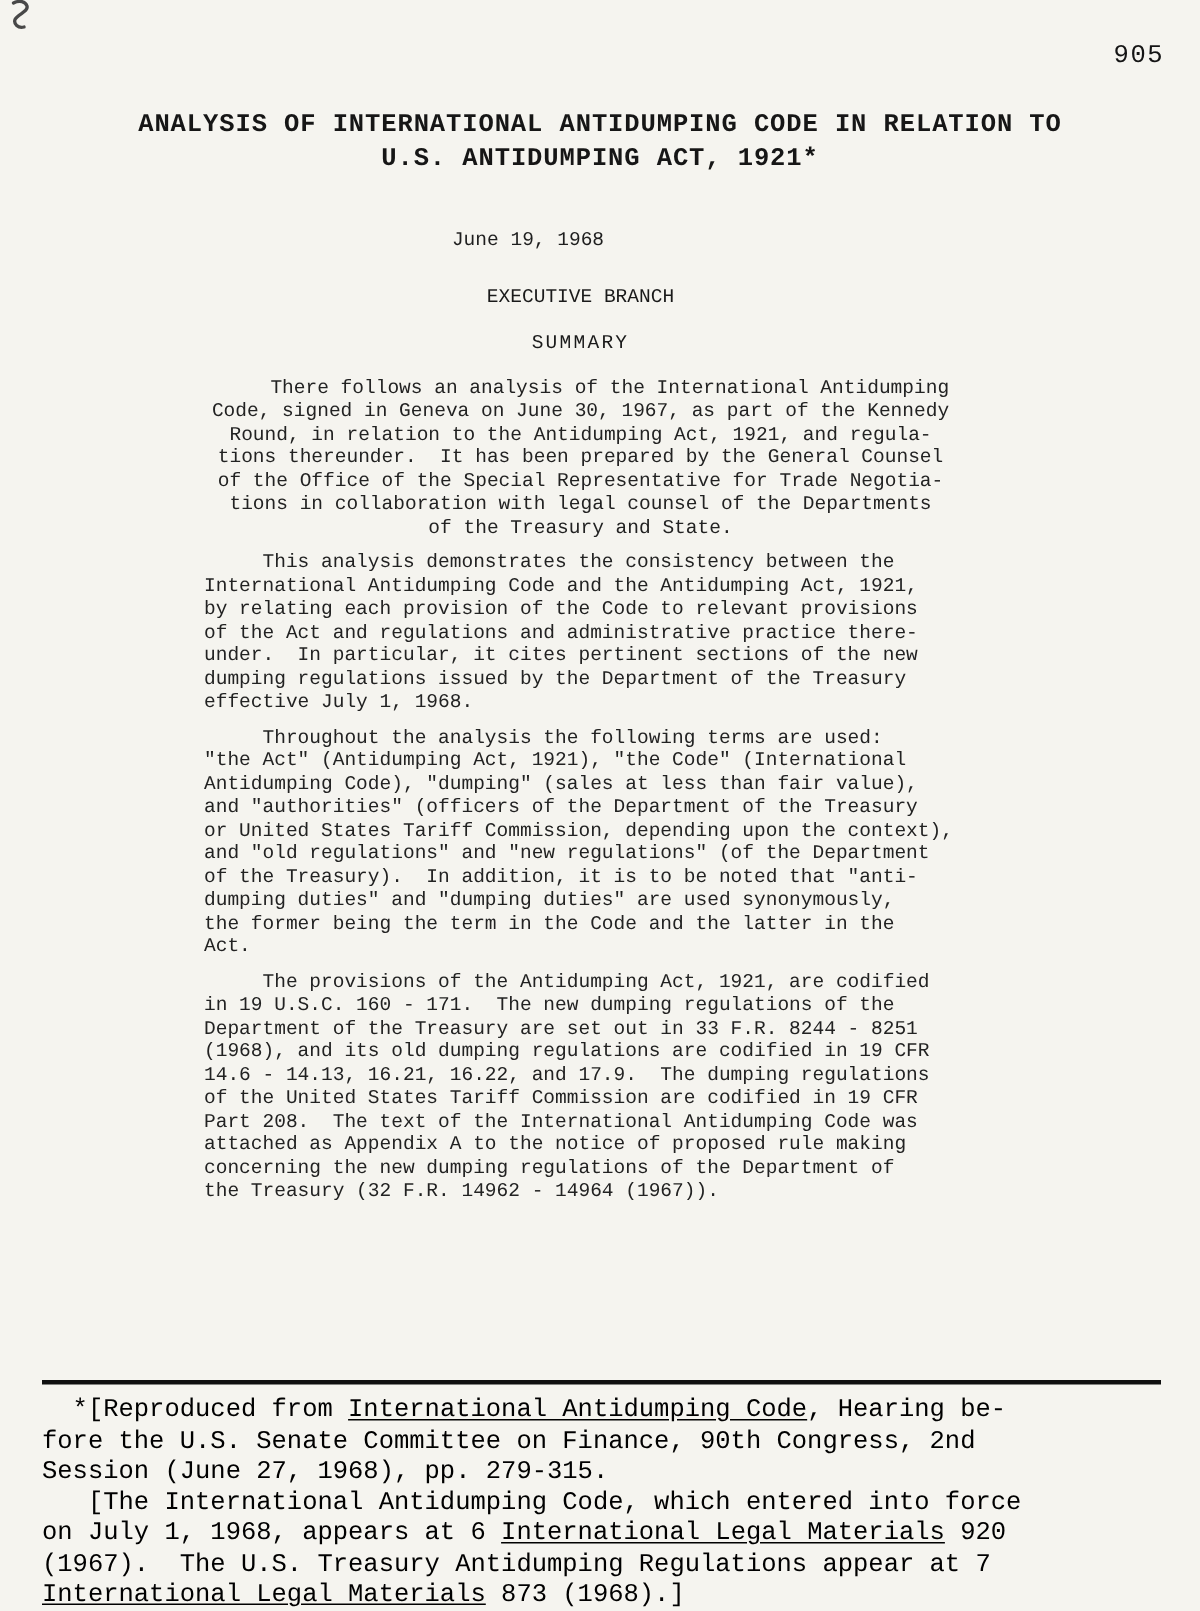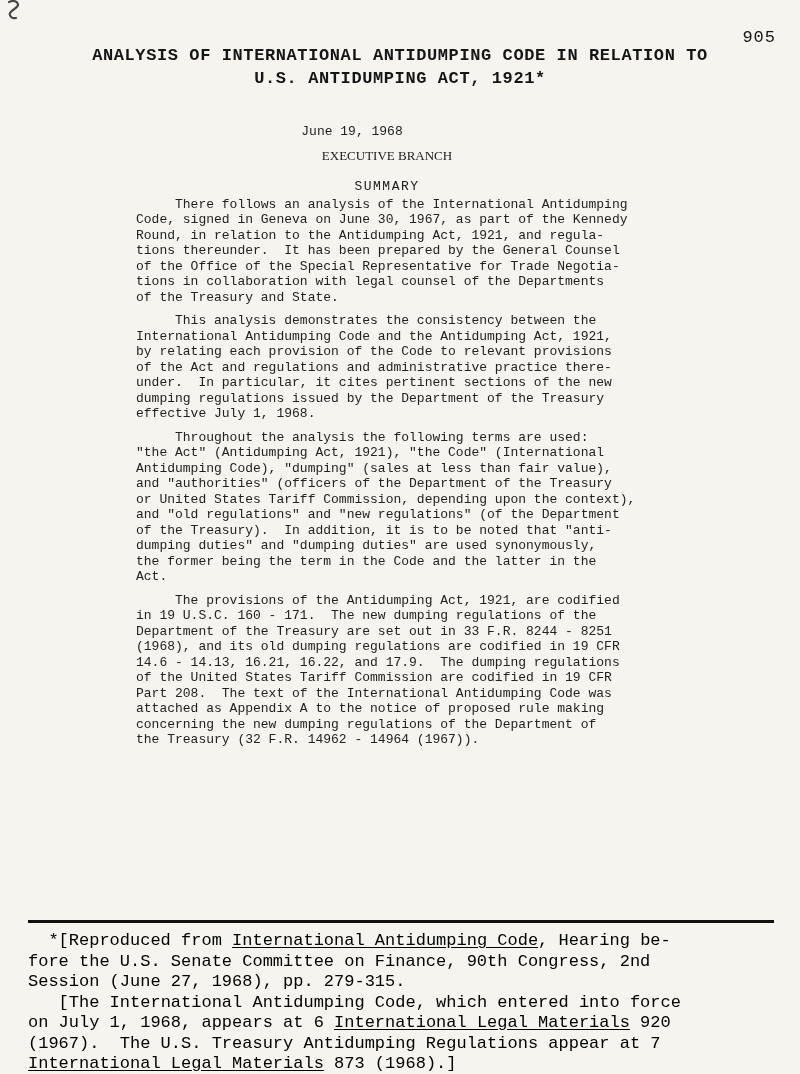--- a/index.html
+++ b/index.html
@@ -25,21 +25,21 @@
   .page-number {
     position: absolute;
     top: 28px;
     right: 24px;
     font-size: 17px;
     font-weight: normal;
     letter-spacing: 1px;
     color: #141414;
   }
   .title-block {
-    padding-top: 44px;
+    padding-top: 72px;
     text-align: center;
     font-size: 17px;
     font-weight: bold;
     letter-spacing: 0.6px;
     line-height: 23px;
     color: #161616;
     white-space: pre;
   }
   .content {
     margin-left: 136px;
@@ -51,30 +51,30 @@
     margin-top: 34px;
     text-align: center;
     padding-right: 70px;
     white-space: pre;
   }
   .center-line {
     text-align: center;
     white-space: pre;
     color: #1a1a1a;
   }
-  .branch-line { margin-top: 8px; font-family: Liberation Serif, serif; }
+  .branch-line { margin-top: 22px; }
   .subtitle-line { margin-top: 10px; }
   .summary-line { margin-top: 16px; letter-spacing: 1.5px; }
   .para {
     margin: 0;
     margin-top: 8px;
     white-space: pre;
     color: #222;
   }
-  .para:first-of-type { margin-top: 2px; }
+  .para:first-of-type { margin-top: 14px; text-align: center; }
   .footnote-block {
     position: absolute;
     left: 28px;
     right: 26px;
     top: 920px;
     font-size: 17px;
     line-height: 20.5px;
     color: #000000;
   }
   .footnote-rule {

